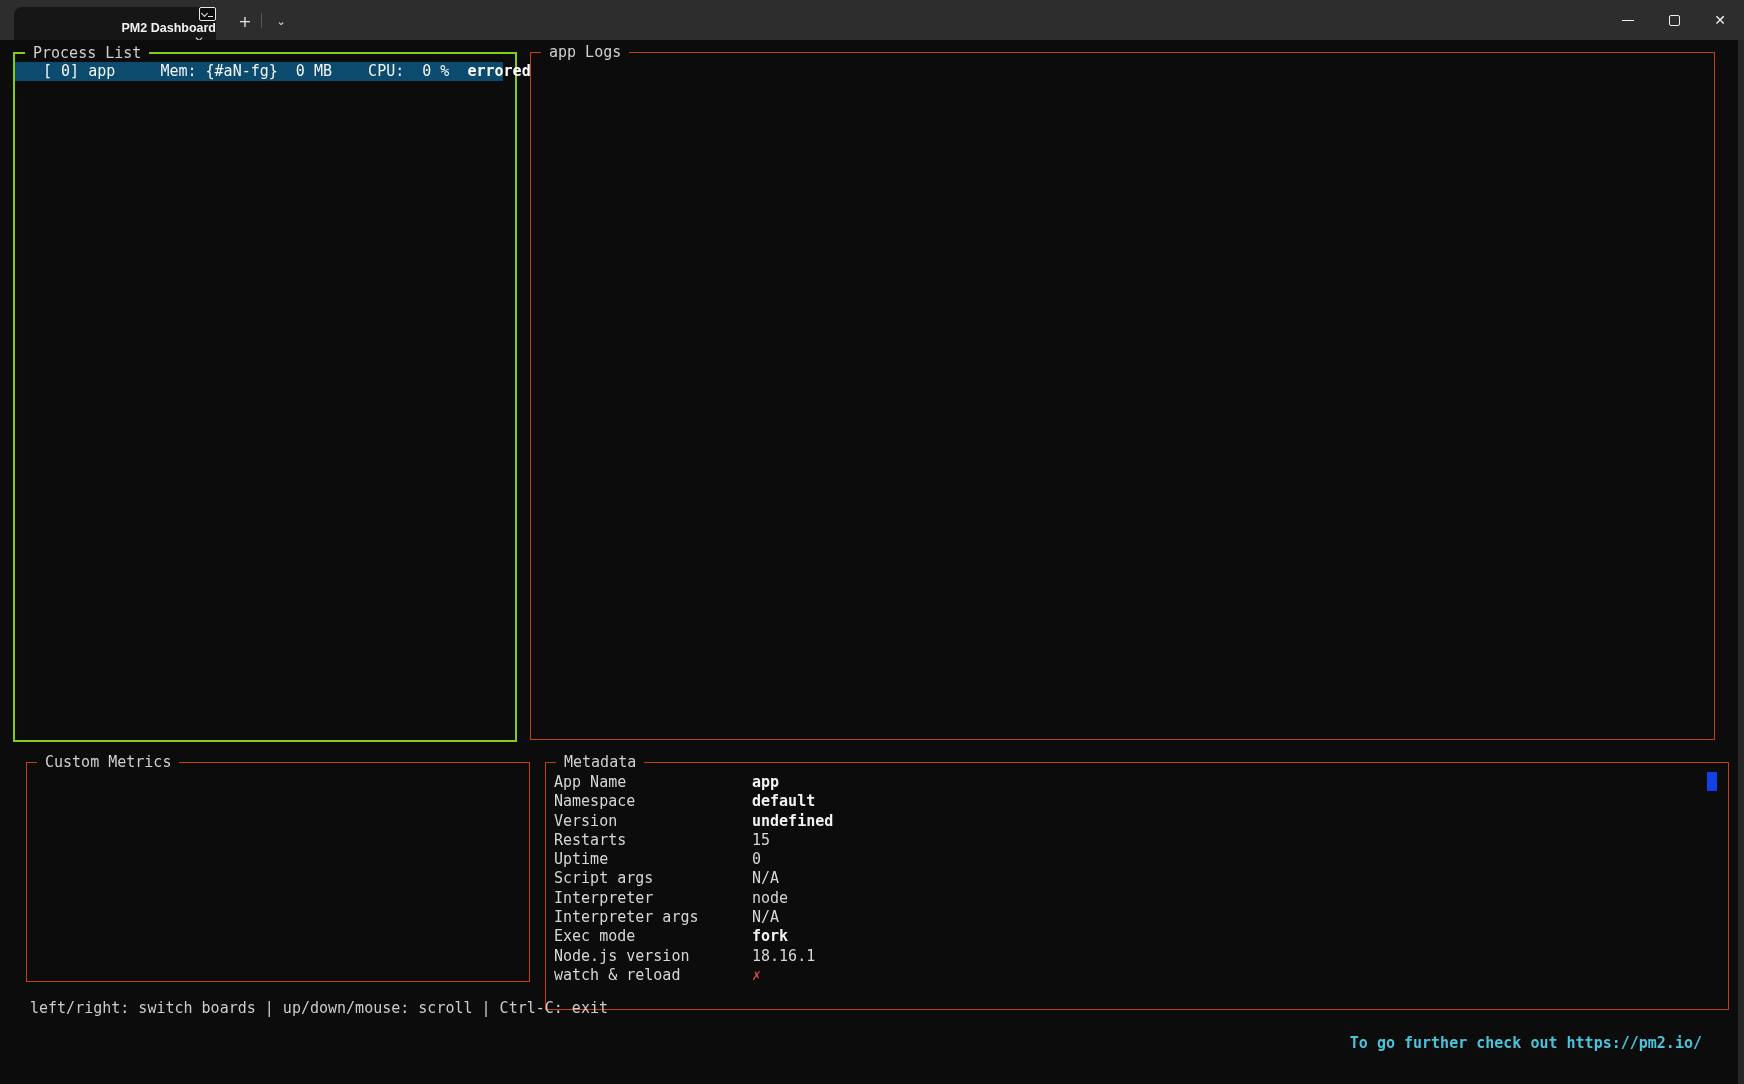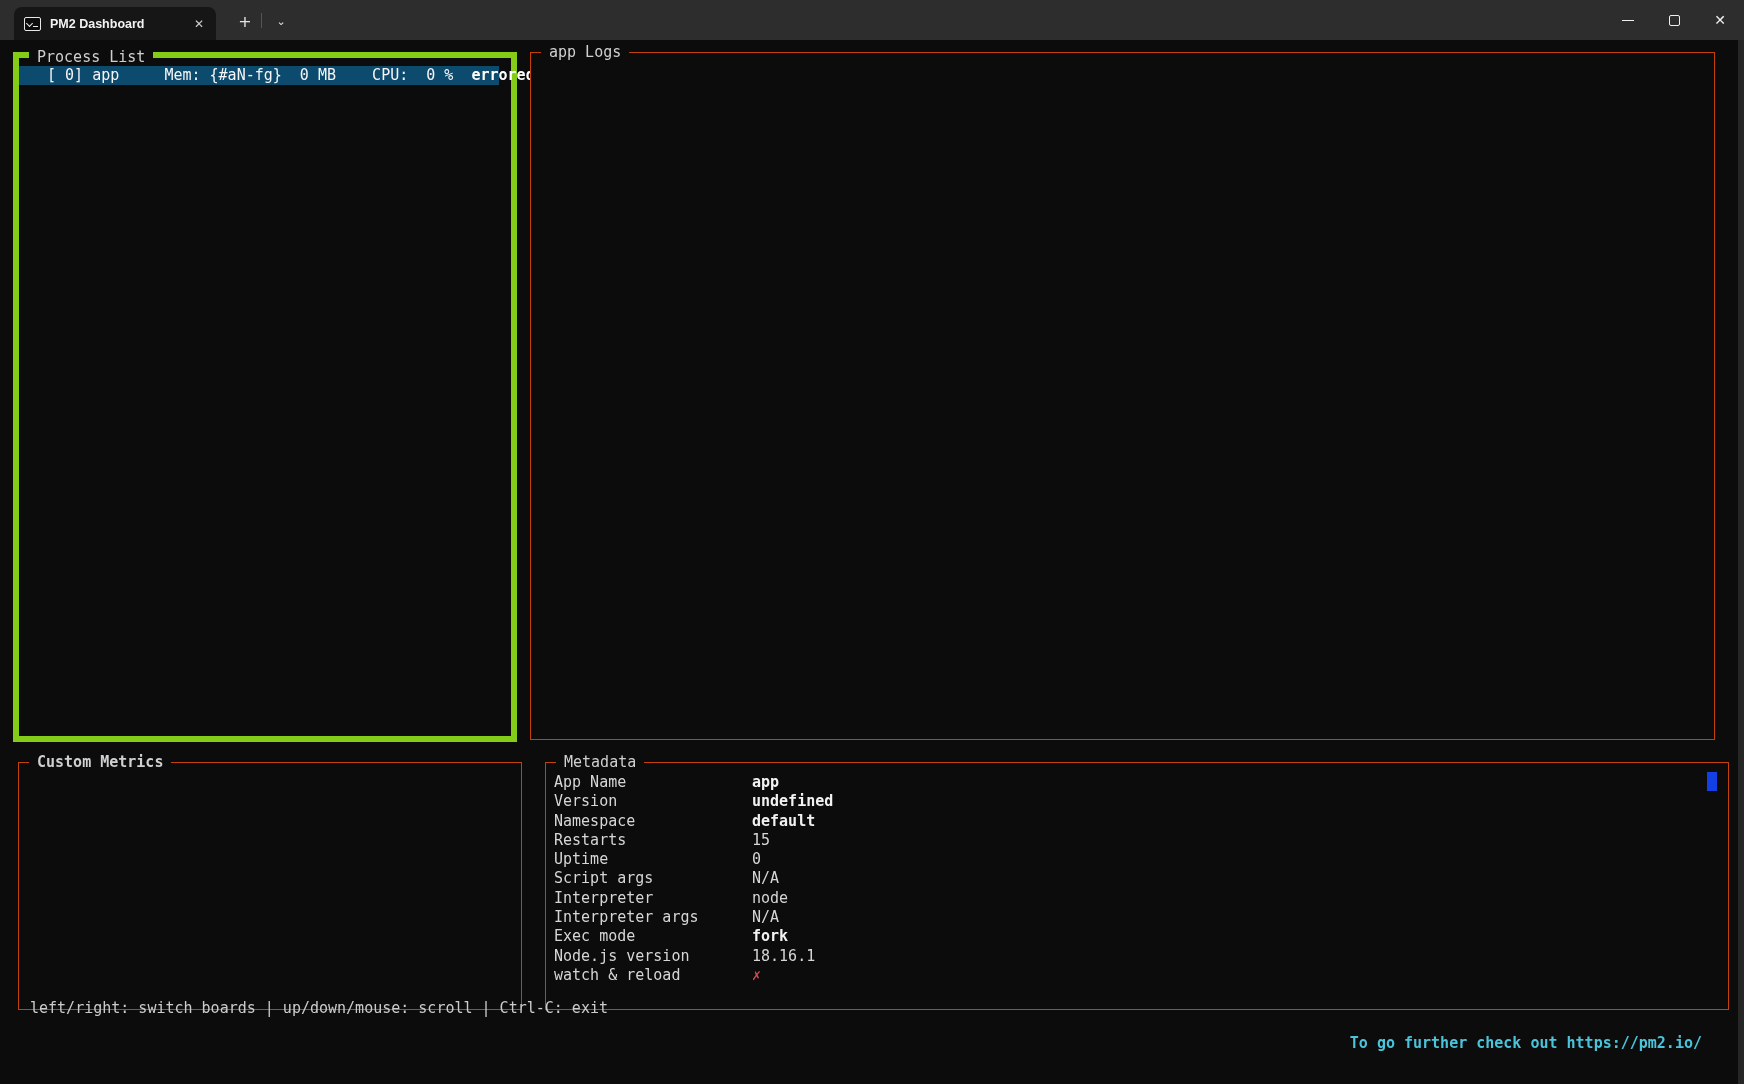--- a/index.html
+++ b/index.html
@@ -11,21 +11,21 @@
   }
 
   
   .titlebar {
     position: absolute; left: 0; top: 0; width: 1744px; height: 40px;
     background: #2d2d2d;
   }
   .tab {
     position: absolute; left: 14px; top: 7px; width: 202px; height: 33px;
     background: #161616; border-radius: 8px 8px 0 0;
-    display: flex; align-items: center;
+    display: flex; align-items: flex-end; flex-direction: column;
   }
   .cmd-icon {
     margin-left: 10px; width: 17px; height: 14px;
     border: 1px solid #e8e8e8; border-radius: 2px; background: #0c0c0c;
     position: relative; flex: 0 0 auto;
   }
   .cmd-icon::before {
     content: ""; position: absolute; left: 2px; top: 3px;
     width: 4px; height: 4px;
     border-left: 1px solid #e8e8e8; border-bottom: 1px solid #e8e8e8;
@@ -72,25 +72,25 @@
     position: absolute; left: 0; top: 40px; width: 1744px; height: 1044px;
     background: #0c0c0c; font-size: 15px; line-height: 19px; color: #cccccc;
   }
   .panel { position: absolute; background: #0c0c0c; }
   .panel-title {
     position: absolute; top: -10px; left: 10px; background: #0c0c0c;
     padding: 0 8px; color: #d0d0d0; font-size: 15px; line-height: 19px;
     white-space: pre;
   }
   .p-border-white { border: 1px solid #c2410c; }
-  .p-border-blue  { border: 6px solid #84cc16; }
+  .p-border-blue  { border: 2px solid #84cc16; }
 
   .panel-process { left: 13px; top: 12px; width: 504px; height: 690px; }
   .panel-logs    { left: 530px; top: 12px; width: 1185px; height: 688px; }
-  .panel-metrics { left: 18px; top: 722px; width: 504px; height: 248px; font-weight: bold; }
+  .panel-metrics { left: 26px; top: 722px; width: 504px; height: 220px; }
   .panel-meta    { left: 530px; top: 722px; width: 1184px; height: 248px; margin-left: 15px; }
 
   .proc-row {
     position: absolute; left: 0; top: 8px; right: 12px; height: 19px;
     background: #0c4a6e; color: #f5f5f5; white-space: pre; cursor: pointer;
     font-size: 15px; line-height: 19px; padding-left: 28px;
   }
   .proc-row .status { font-weight: 700; color: #ffffff; }
 
   .meta-rows { padding: 10px 0 0 8px; }
@@ -155,22 +155,22 @@
 
   <div class="panel p-border-white panel-metrics">
     <div class="panel-title">Custom Metrics</div>
   </div>
 
   <div class="panel p-border-white panel-meta">
     <div class="panel-title">Metadata</div>
     <div class="meta-scroll-thumb"></div>
     <div class="meta-rows">
       <div class="meta-row v-bold"><span class="meta-label">App Name</span><span class="meta-value">app</span></div>
+      <div class="meta-row v-bold"><span class="meta-label">Namespace</span><span class="meta-value">default</span></div>
       <div class="meta-row v-bold"><span class="meta-label">Version</span><span class="meta-value">undefined</span></div>
-      <div class="meta-row v-bold"><span class="meta-label">Namespace</span><span class="meta-value">default</span></div>
       <div class="meta-row"><span class="meta-label">Restarts</span><span class="meta-value">15</span></div>
       <div class="meta-row"><span class="meta-label">Uptime</span><span class="meta-value">0</span></div>
       <div class="meta-row"><span class="meta-label">Script args</span><span class="meta-value">N/A</span></div>
       <div class="meta-row"><span class="meta-label">Interpreter</span><span class="meta-value">node</span></div>
       <div class="meta-row"><span class="meta-label">Interpreter args</span><span class="meta-value">N/A</span></div>
       <div class="meta-row v-bold"><span class="meta-label">Exec mode</span><span class="meta-value">fork</span></div>
       <div class="meta-row"><span class="meta-label">Node.js version</span><span class="meta-value">18.16.1</span></div>
       <div class="meta-row v-red"><span class="meta-label">watch &amp; reload</span><span class="meta-value">✗</span></div>
     </div>
   </div>

